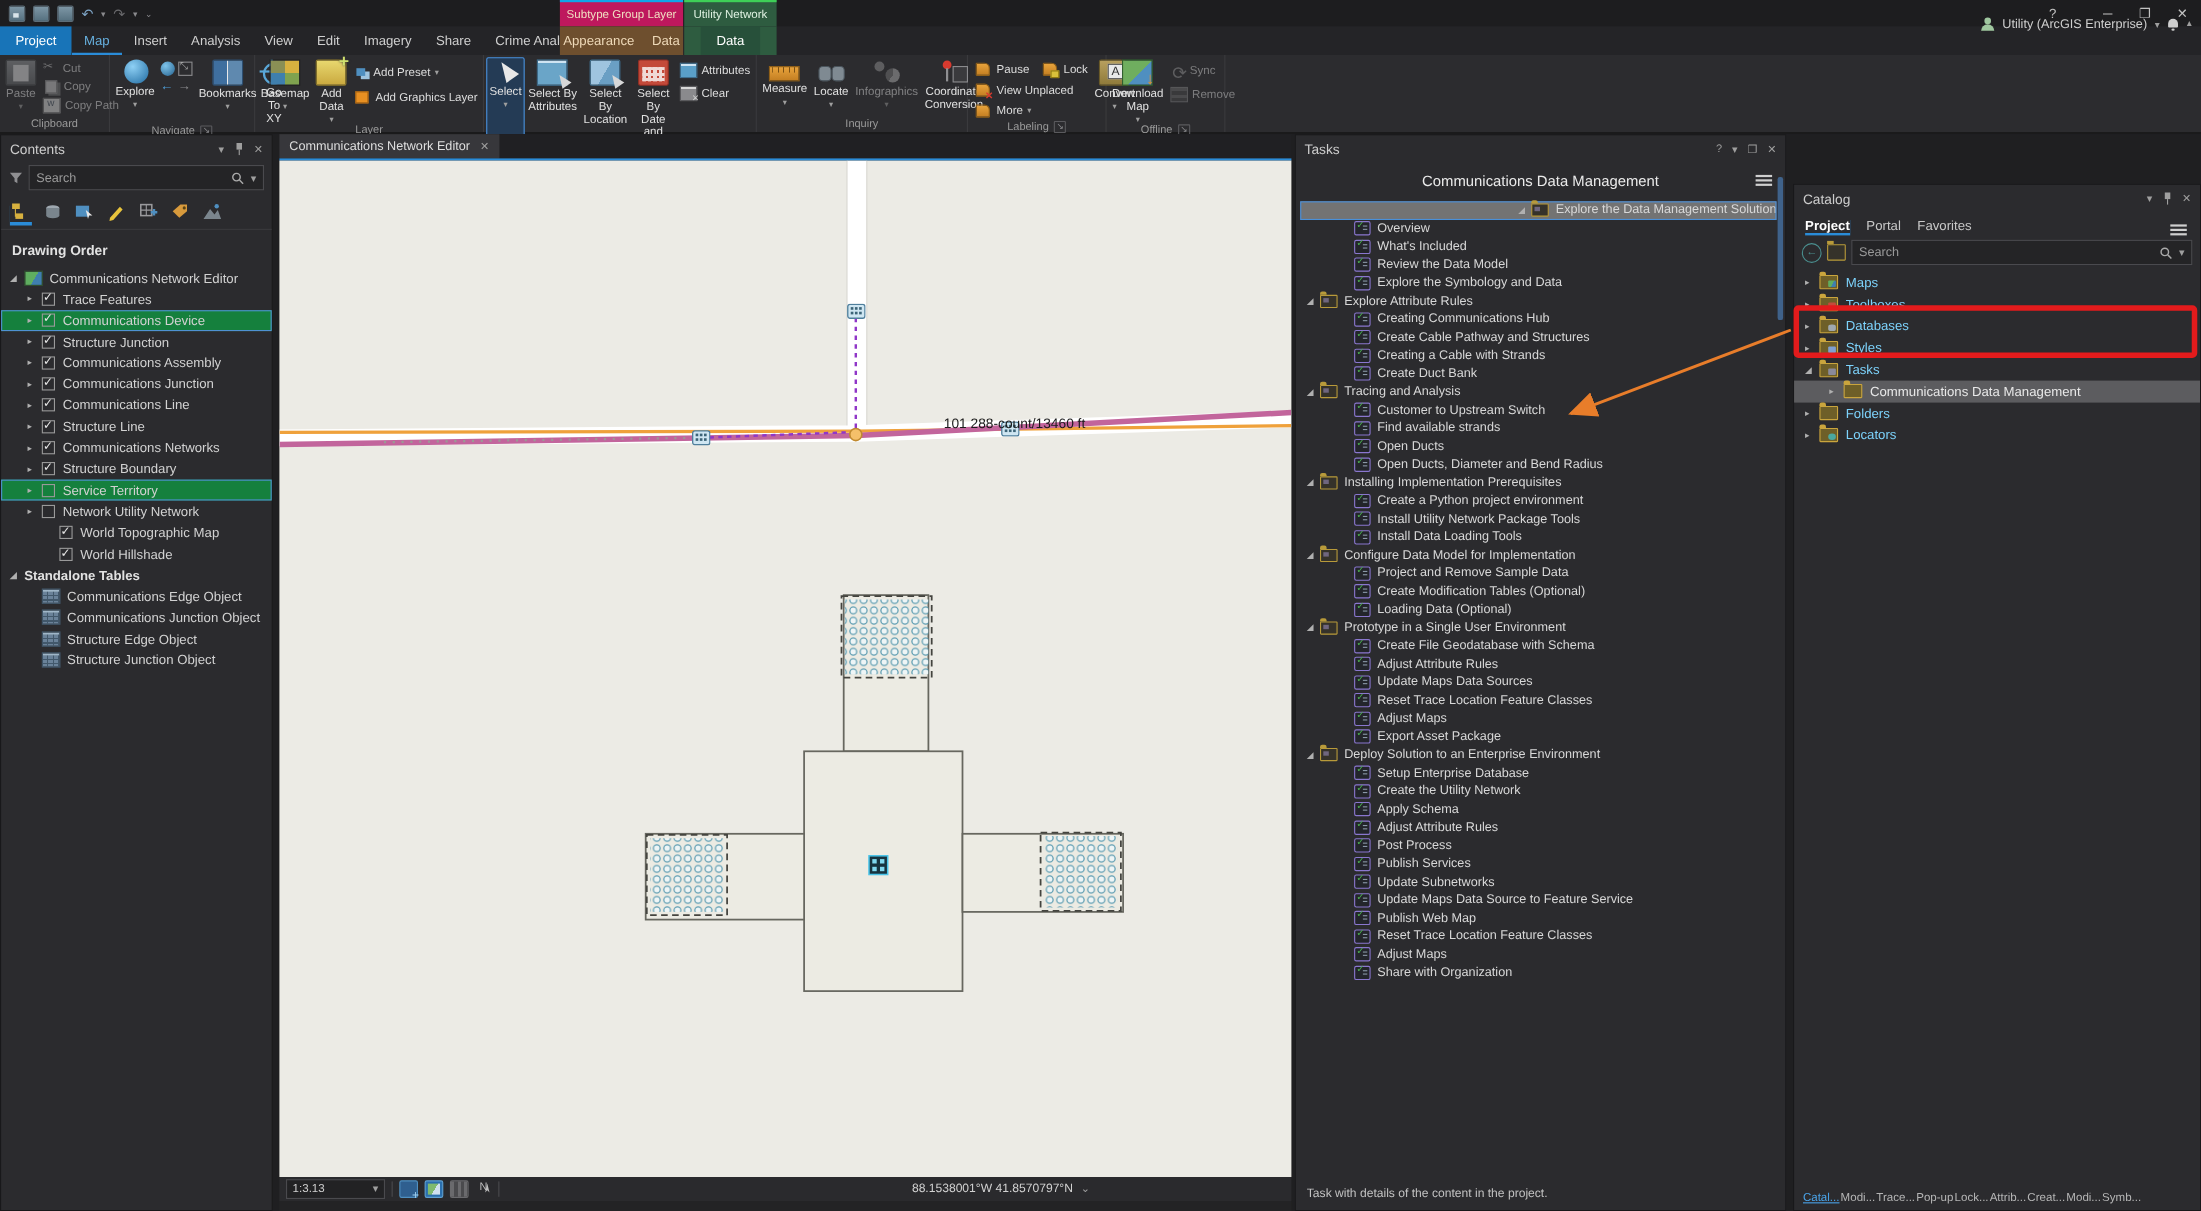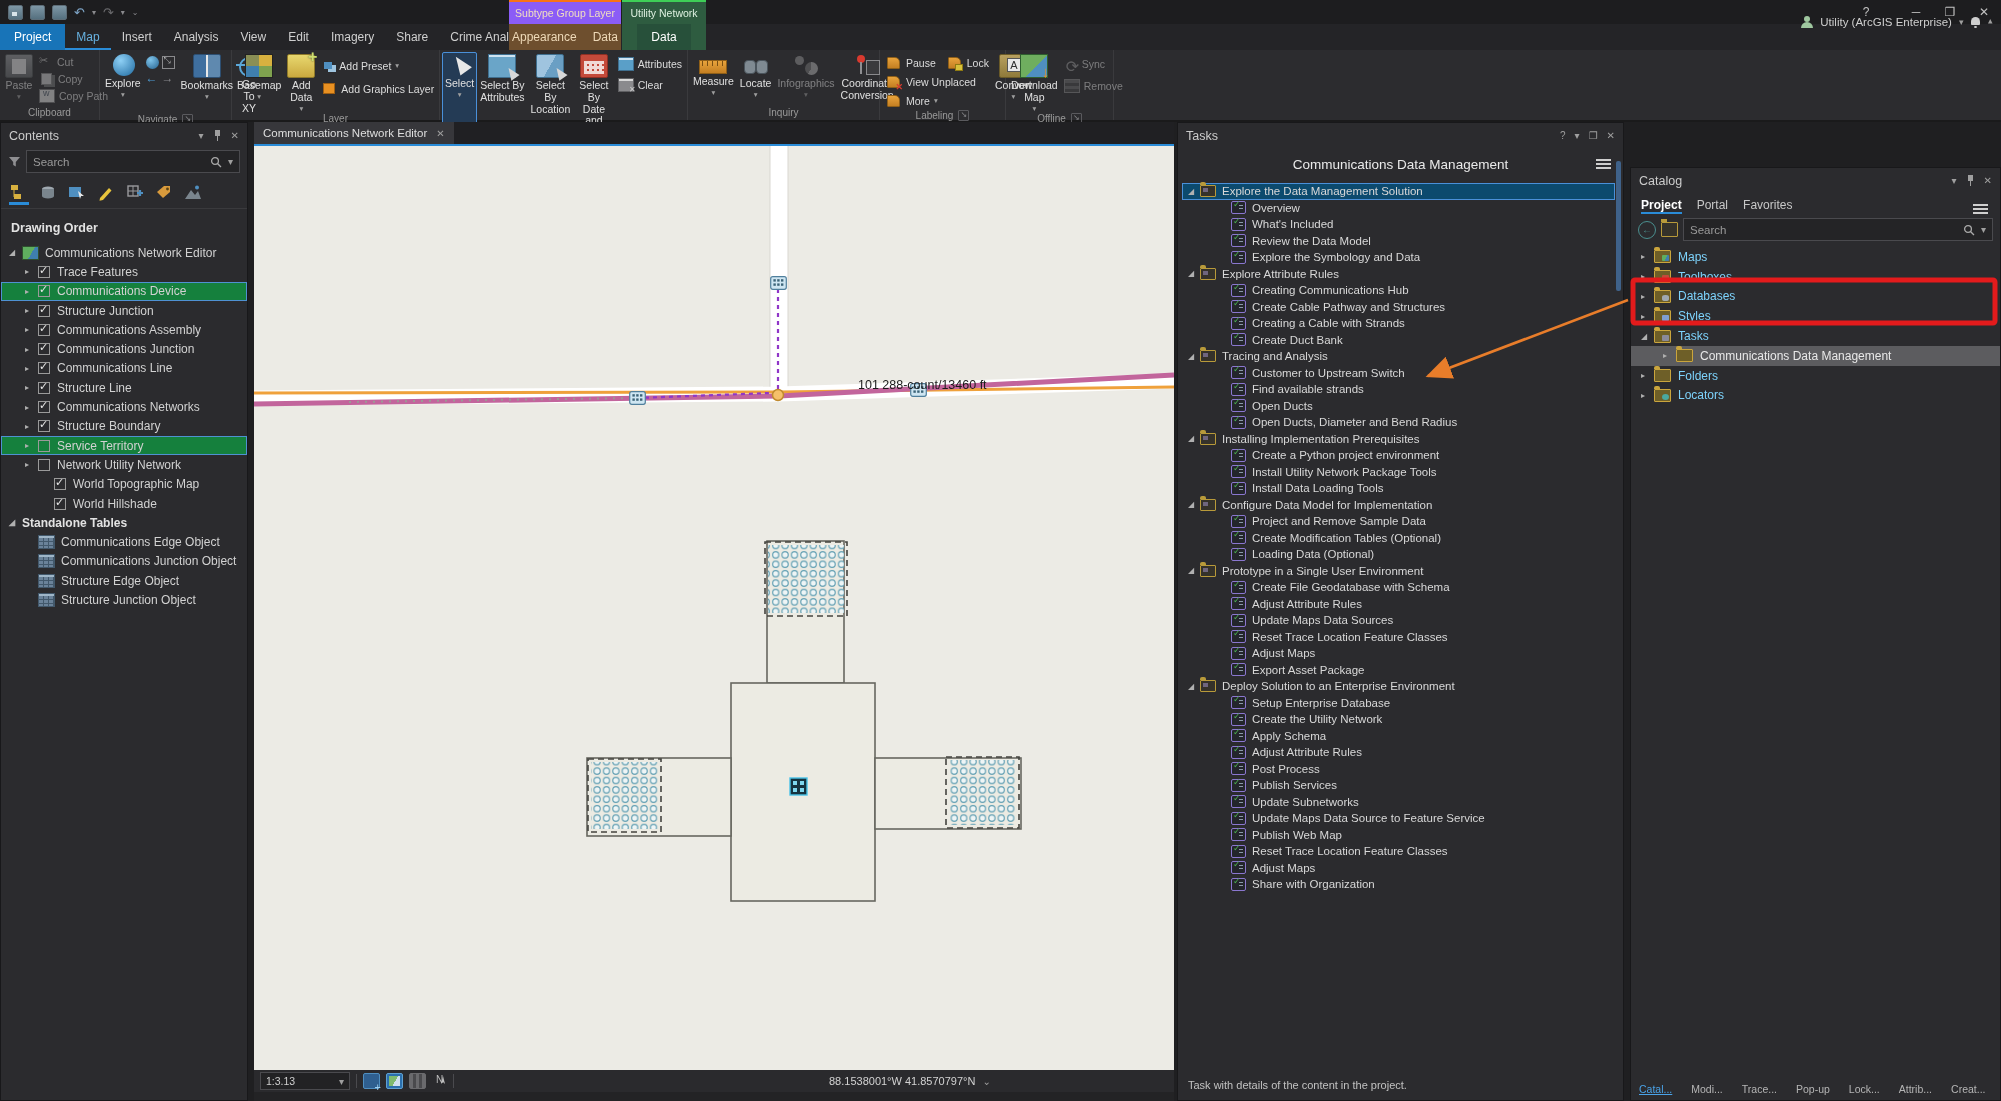--- a/index.html
+++ b/index.html
@@ -21,21 +21,21 @@
   .tabrow{position:absolute;top:24px;left:0;right:0;height:26px;background:#242427;display:flex;align-items:stretch;}
   .tab{display:flex;align-items:center;padding:0 11px;font-size:12px;color:#cfcfcf;white-space:nowrap;}
   .tab.project{background:#1874b8;color:#fff;padding:0 14px;}
   .tab.active{color:#67b1e0;box-shadow:inset 0 -2px 0 #2a8cd8;}
   
   .ctx{position:absolute;top:0;height:50px;z-index:5;text-align:center;}
   .ctx .ctx-head{height:24px;font-size:10.5px;display:flex;align-items:center;justify-content:center;box-sizing:border-box;}
   .ctx .ctx-tabs{height:26px;display:flex;justify-content:center;}
   .ctx .tab{font-size:12px;}
   .ctx-subtype{left:509px;width:112px;}
-  .ctx-subtype .ctx-head{background:#8b5cf6;border-top:2px solid #f97316;color:#f0ddc0;}
+  .ctx-subtype .ctx-head{background:#be185d;border-top:2px solid #0ea5e9;color:#f0ddc0;}
   .ctx-subtype .ctx-tabs{background:#6e4f2e;}
   .ctx-subtype .tab{color:#eed9b8;padding:0 8px;}
   .ctx-utility{left:622px;width:84px;}
   .ctx-utility .ctx-head{background:#2e5c40;border-top:2px solid #3ecf57;color:#ddf0e0;}
   .ctx-utility .ctx-tabs{background:#2e5c40;}
   .ctx-utility .tab{color:#fff;background:#27503a;padding:0 14px;}
   .account{position:absolute;right:8px;top:10px;height:24px;display:flex;align-items:center;gap:7px;font-size:11.5px;color:#cfcfcf;}
   .person{width:13px;height:13px;position:relative;}
   .person::before{content:"";position:absolute;left:4px;top:0;width:6px;height:6px;border-radius:50%;background:#9fc79f;}
   .person::after{content:"";position:absolute;left:1px;top:6px;width:12px;height:6px;border-radius:6px 6px 0 0;background:#9fc79f;}
@@ -181,21 +181,21 @@
   .t-row .fold{width:14px;height:10px;background:#35322a;border:1px solid #b89a3a;border-radius:1px;position:relative;margin-right:6px;flex:none;display:none;}
   .t-row .fold::before{content:"";position:absolute;left:-1px;top:-4px;width:6px;height:3px;background:#b89a3a;border-radius:2px 2px 0 0;}
   .t-row .fold::after{content:"";position:absolute;left:2px;top:2px;width:5px;height:4px;background:#6f667f;}
   .t-row .tico{width:13px;height:11px;border:1px solid #8a77cf;border-radius:2px;background:#23252b;position:relative;margin-right:6px;flex:none;display:none;}
   .t-row .tico::before{content:"✓";color:#4cb050;font-size:9px;position:absolute;left:1px;top:-3px;}
   .t-row .tico::after{content:"";position:absolute;right:2px;top:3px;width:4px;height:1px;background:#8a98a8;box-shadow:0 3px 0 #8a98a8;}
   .t-row[data-type="group"] .fold{display:block;}
   .t-row[data-type="group"] .exp::before{content:"◢";}
   .t-row[data-type="task"]{padding-left:37px;}
   .t-row[data-type="task"] .tico{display:block;}
-  .t-row.selected{background:#0c4a6e;outline:1.5px solid #4a90d9;outline-offset:-1px;}
+  .t-row.selected{background:#737373;outline:1.5px solid #4a90d9;outline-offset:-1px;justify-content:flex-end;}
   .tfooter{position:absolute;left:10px;bottom:9px;font-size:11px;color:#c2c2c2;}
   .tscroll{position:absolute;right:2px;top:38px;width:5px;height:130px;background:#3f628a;border-radius:2px;}
   
   #catalog{left:1630px;width:371px;margin-top:45px;}
   .cattabs{display:flex;gap:15px;padding:5px 10px 3px;font-size:12px;color:#c8c8c8;position:relative;align-items:center;}
   .cattab.active{color:#fff;font-weight:bold;box-shadow:0 2px 0 #2a8cd8;}
   .catnav{display:flex;align-items:center;gap:5px;margin:3px 7px 5px;}
   .backcirc{width:16px;height:16px;border-radius:50%;border:1.5px solid #4a8f8f;color:#4a8f8f;font-size:10px;display:flex;align-items:center;justify-content:center;}
   .homeico{width:15px;height:13px;background:#35322a;border:1px solid #b89a3a;border-radius:1px;position:relative;}
   .homeico::before{content:"";position:absolute;left:-1px;top:-4px;width:6px;height:3px;background:#b89a3a;}
@@ -208,21 +208,21 @@
   .cat-row .fold::after{content:"";position:absolute;right:1px;bottom:1px;width:7px;height:6px;border-radius:1px;}
   .cat-row[data-icon="maps"] .fold::after{background:linear-gradient(120deg,#5fae5f 0 55%,#3f7fae 0);}
   .cat-row[data-icon="toolbox"] .fold::after{background:#c44a3a;}
   .cat-row[data-icon="database"] .fold::after{background:#9fa8b0;border-radius:3px/2px;}
   .cat-row[data-icon="styles"] .fold::after{background:#7f9fd0;}
   .cat-row[data-icon="tasks"] .fold::after{background:#8a8a9a;}
   .cat-row[data-icon="folder"] .fold::after{background:transparent;}
   .cat-row[data-icon="locator"] .fold::after{background:#4aa8a0;border-radius:50%;}
   .cat-row.child{padding-left:32px;}
   .cat-row.highlighted{background:#5c5c5f;color:#e8e8e8;}
-  .btabs{position:absolute;bottom:5px;left:8px;right:2px;display:flex;gap:19px;font-size:10.5px;color:#b5b5b5;white-space:nowrap;overflow:hidden;}
+  .btabs{position:absolute;bottom:5px;left:8px;right:2px;display:flex;gap:1px;font-size:10.5px;color:#b5b5b5;white-space:nowrap;overflow:hidden;}
   .btab.active{color:#4aa3e8;text-decoration:underline;}
   
   .anno{position:absolute;left:0;top:0;z-index:60;pointer-events:none;}
   .mag svg, .funnel svg{display:block;}
 </style>
 </head>
 <body>
 
 <div id="app">
 

